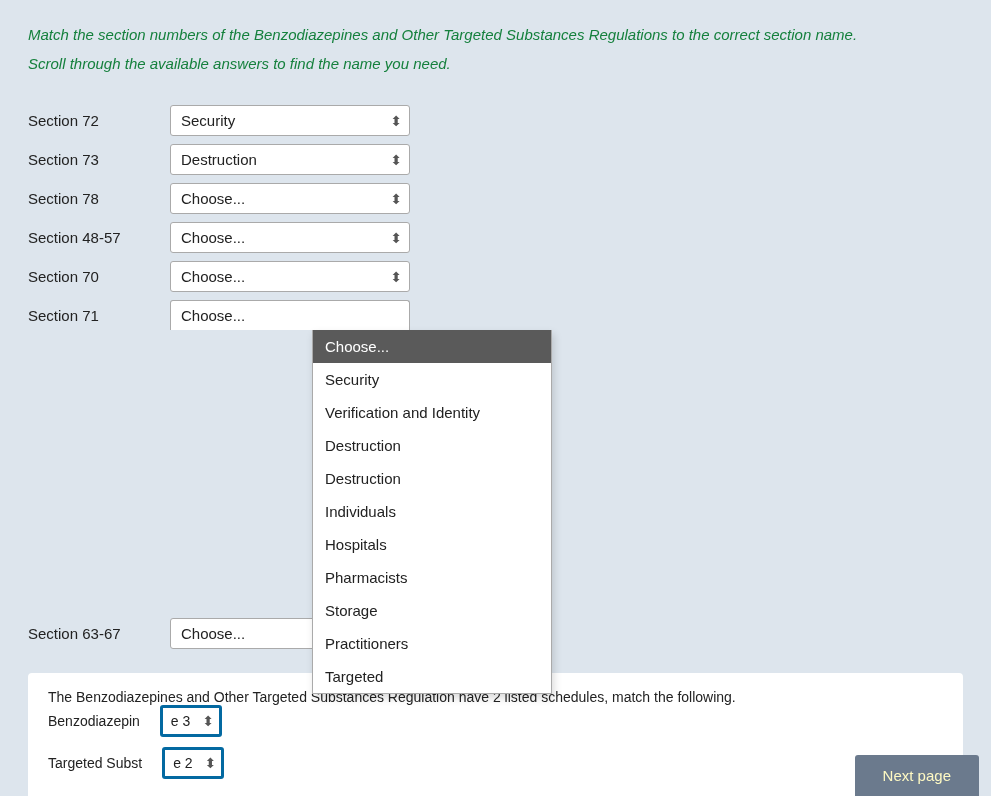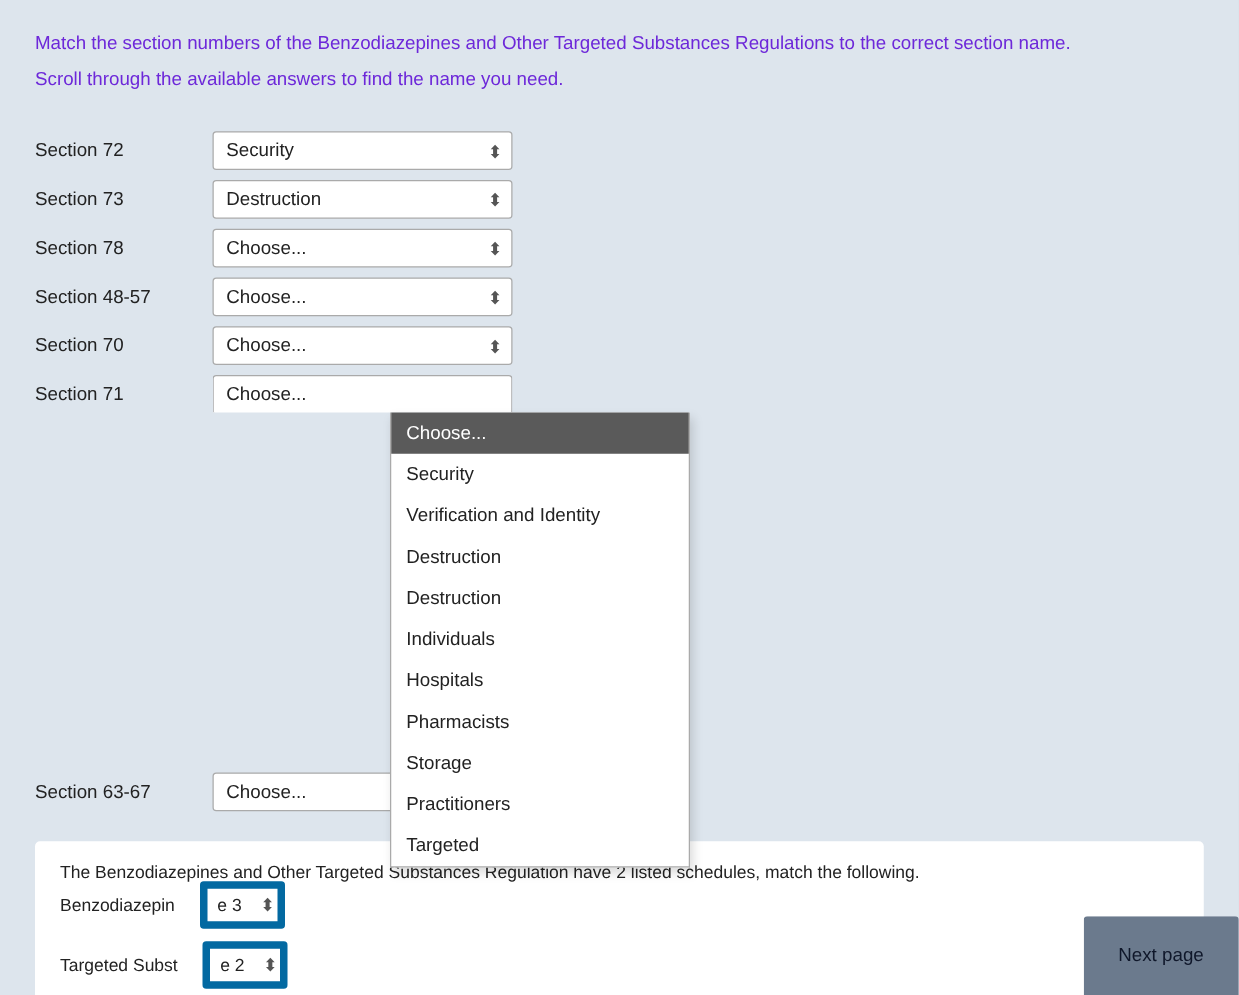--- a/index.html
+++ b/index.html
@@ -11,22 +11,23 @@
       display: flex;
       flex-direction: column;
     }
     .main-container {
       background: #dde5ed;
       padding: 24px 28px;
       flex: 1;
     }
     .instructions {
       margin-bottom: 30px;
-      color: #6d28d9;
+      color: #15803d;
       line-height: 1.5;
+      font-style: italic;
     }
     .instructions p {
       margin-bottom: 6px;
     }
     .matching-area {
       display: flex;
       flex-direction: column;
       gap: 8px;
       margin-bottom: 24px;
     }
@@ -110,35 +111,35 @@
       margin-bottom: 10px;
     }
     .bottom-label {
       font-size: 14px;
       color: #222;
     }
     .bottom-select {
       appearance: none;
       -webkit-appearance: none;
       background: #fff;
-      border: 6px solid #0369a1;
+      border: 3px solid #0369a1;
       border-radius: 3px;
       padding: 5px 28px 5px 8px;
       font-size: 14px;
       color: #222;
       cursor: pointer;
     }
     .next-btn {
       position: fixed;
       bottom: 0;
-      right: 0;
+      right: 12px;
       background: #6b7a8d;
-      color: #0f172a;
+      color: #fef9c3;
       border: none;
-      padding: 23px 28px;
+      padding: 12px 28px;
       font-size: 15px;
       cursor: pointer;
       border-radius: 3px 3px 0 0;
     }
     
     .section71-row {
       position: relative;
       z-index: 200;
     }
   </style>

